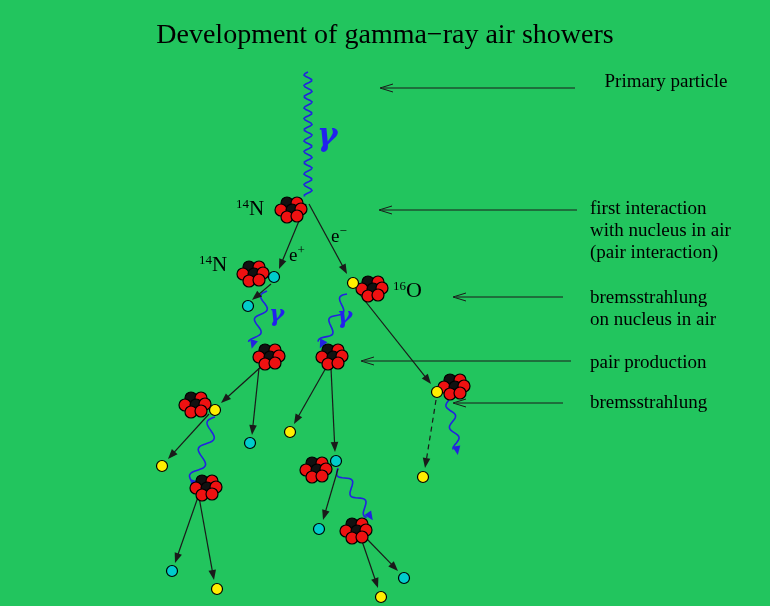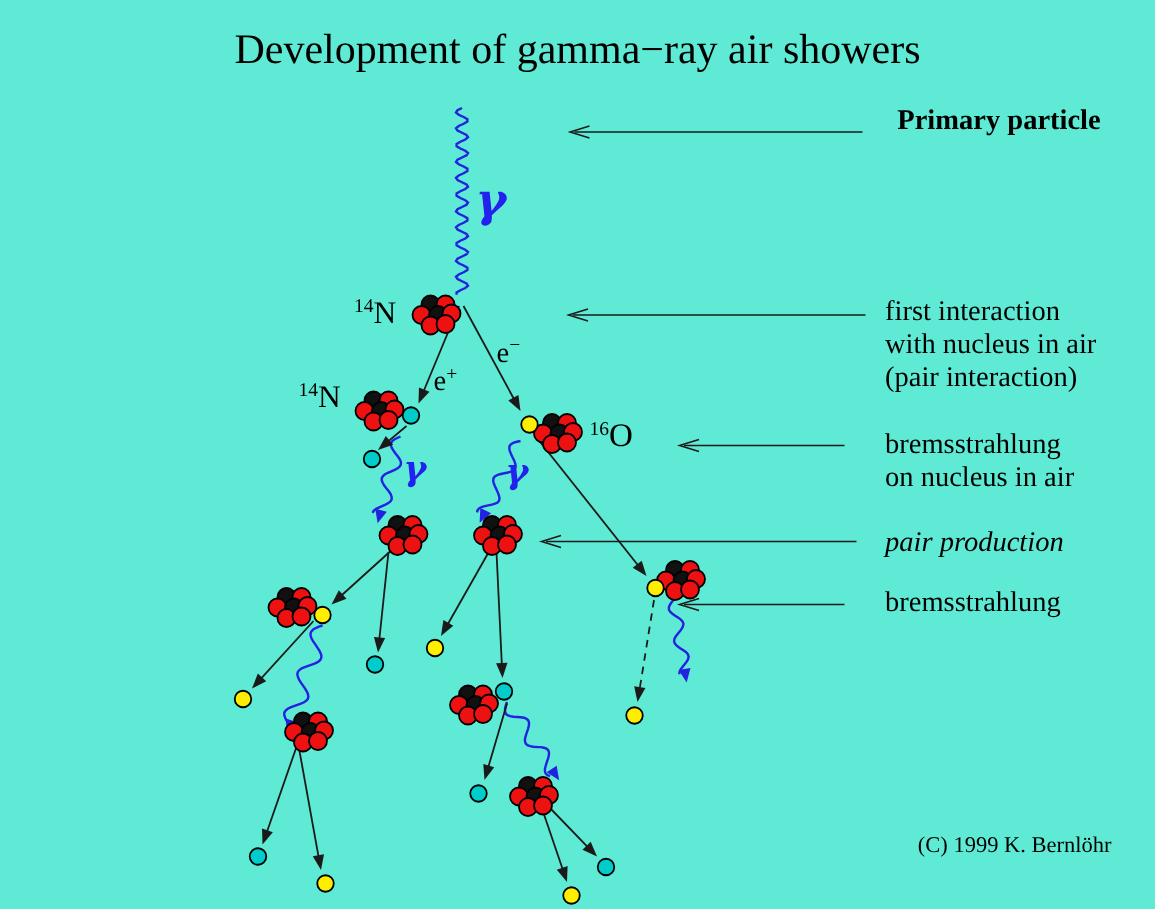--- a/index.html
+++ b/index.html
@@ -1,24 +1,24 @@
 <!DOCTYPE html>
 <html><head>
 <meta charset="utf-8">
 <style>
   html,body{margin:0;padding:0;background:#ffffff;}
-  .stage{position:relative;width:770px;height:606px;background:#5eead4;
+  .stage{position:relative;width:770px;height:606px;background:#22c55e;
          font-family:"Liberation Serif", serif;color:#000;overflow:hidden;}
   svg.diagram{position:absolute;left:0;top:0;}
   .txt{position:absolute;white-space:pre;}
   .title{left:0;top:18px;width:770px;text-align:center;font-size:28px;}
-  .primary{left:566px;top:71px;width:200px;text-align:center;font-size:19px;line-height:20px;font-weight:bold;}
+  .primary{left:566px;top:71px;width:200px;text-align:center;font-size:19px;line-height:20px;}
   .firstint{left:590px;top:197px;font-size:19px;line-height:22px;}
   .brems1{left:590px;top:286px;font-size:19px;line-height:22px;}
-  .pairprod{left:590px;top:351px;font-size:19px;font-style:italic;}
+  .pairprod{left:590px;top:351px;font-size:19px;}
   .brems2{left:590px;top:391px;font-size:19px;}
   .copyright{left:551px;top:556px;width:190px;text-align:right;font-size:15px;}
   .gamma{font-family:"DejaVu Serif", serif;font-style:italic;font-weight:bold;color:#2222ee;}
   .g1{left:317px;top:116px;font-size:31px;}
   .g2{left:269px;top:299px;font-size:23px;}
   .g3{left:337px;top:301px;font-size:23px;}
   .iso{font-size:21px;}
   .n14a{left:236px;top:196px;}
   .n14b{left:199px;top:252px;}
   .o16{left:393px;top:277px;font-size:22px;}
@@ -196,21 +196,20 @@
   <div class="txt primary"><div>Primary particle</div></div>
 
   <div class="txt firstint"><div>first interaction</div><div>with nucleus in air</div><div>(pair interaction)</div></div>
 
   <div class="txt brems1"><div>bremsstrahlung</div><div>on nucleus in air</div></div>
 
   <div class="txt pairprod">pair production</div>
 
   <div class="txt brems2">bremsstrahlung</div>
 
-  <div class="txt copyright">(C) 1999 K. Bernlöhr</div>
 
   <div class="txt gamma g1">γ</div>
   <div class="txt gamma g2">γ</div>
   <div class="txt gamma g3">γ</div>
 
   <div class="txt iso n14a"><span class="sup">14</span><span>N</span></div>
 
   <div class="txt iso n14b"><span class="sup">14</span><span>N</span></div>
 
   <div class="txt iso o16"><span class="sup">16</span><span>O</span></div>

